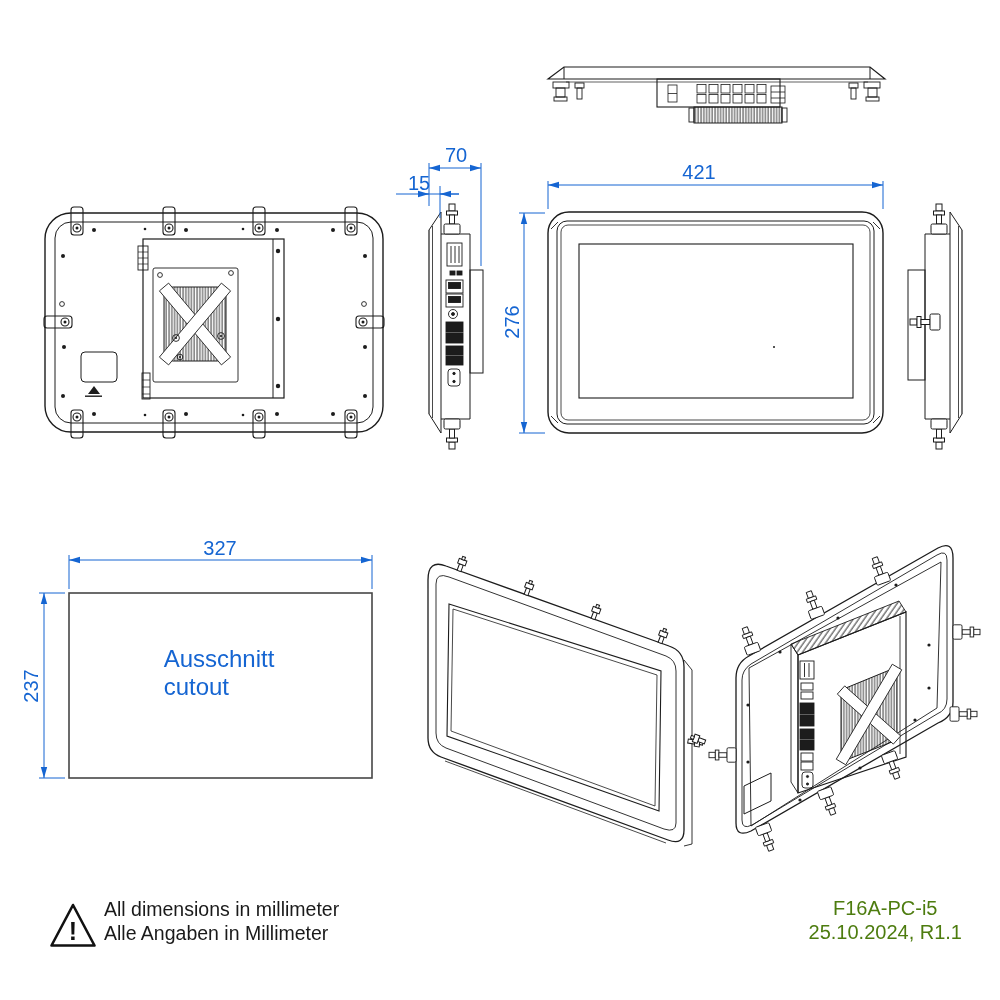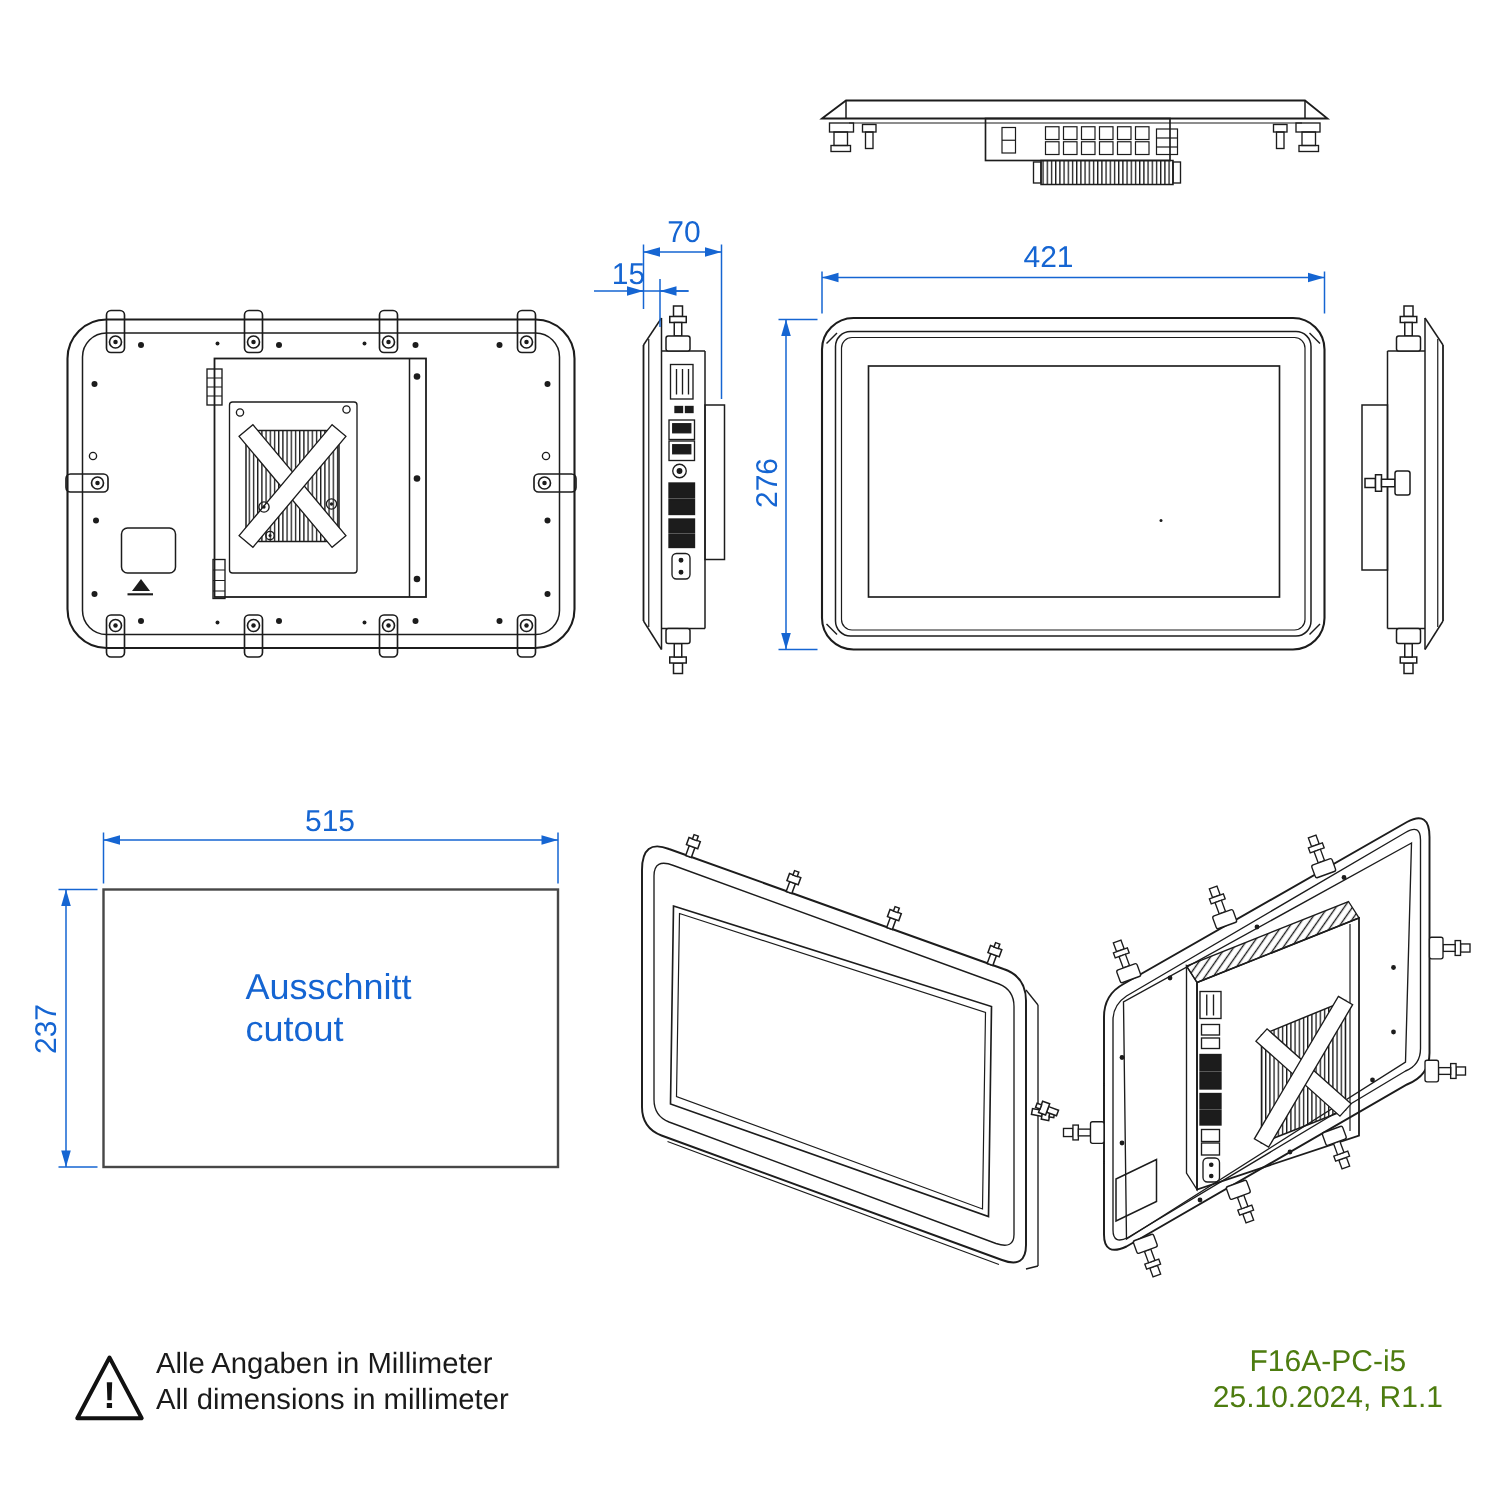--- a/index.html
+++ b/index.html
@@ -336,33 +336,33 @@
 
   <g>
     <path d="M 73,905 L 94.5,945.5 L 51.5,945.5 Z" fill="none" stroke="#111111" stroke-width="2.6" stroke-linejoin="round"></path>
   </g>
 </svg>
 
 <div class="dim" style="left:456px;top:155px;">70</div>
 <div class="dim" style="left:419px;top:183px;">15</div>
 <div class="dim" style="left:683px;top:172px;margin-left:16px;">421</div>
 <div class="dim vert" style="left:512px;top:322px;">276</div>
-<div class="dim" style="left:220px;top:548px;">515</div>
+<div class="dim" style="left:220px;top:548px;">327</div>
 <div class="dim vert" style="left:31px;top:686px;">237</div>
 
 <div class="cutout-label">
   <div>Ausschnitt</div>
   <div>cutout</div>
 </div>
 
 <div class="warn-mark">!</div>
 
 <div class="note-block">
+  <div>All dimensions in millimeter</div>
   <div>Alle Angaben in Millimeter</div>
-  <div>All dimensions in millimeter</div>
 </div>
 
 <div class="title-block">
   <div>F16A-PC-i5</div>
   <div>25.10.2024, R1.1</div>
 </div>
 
 </div>
 
 </body></html>

